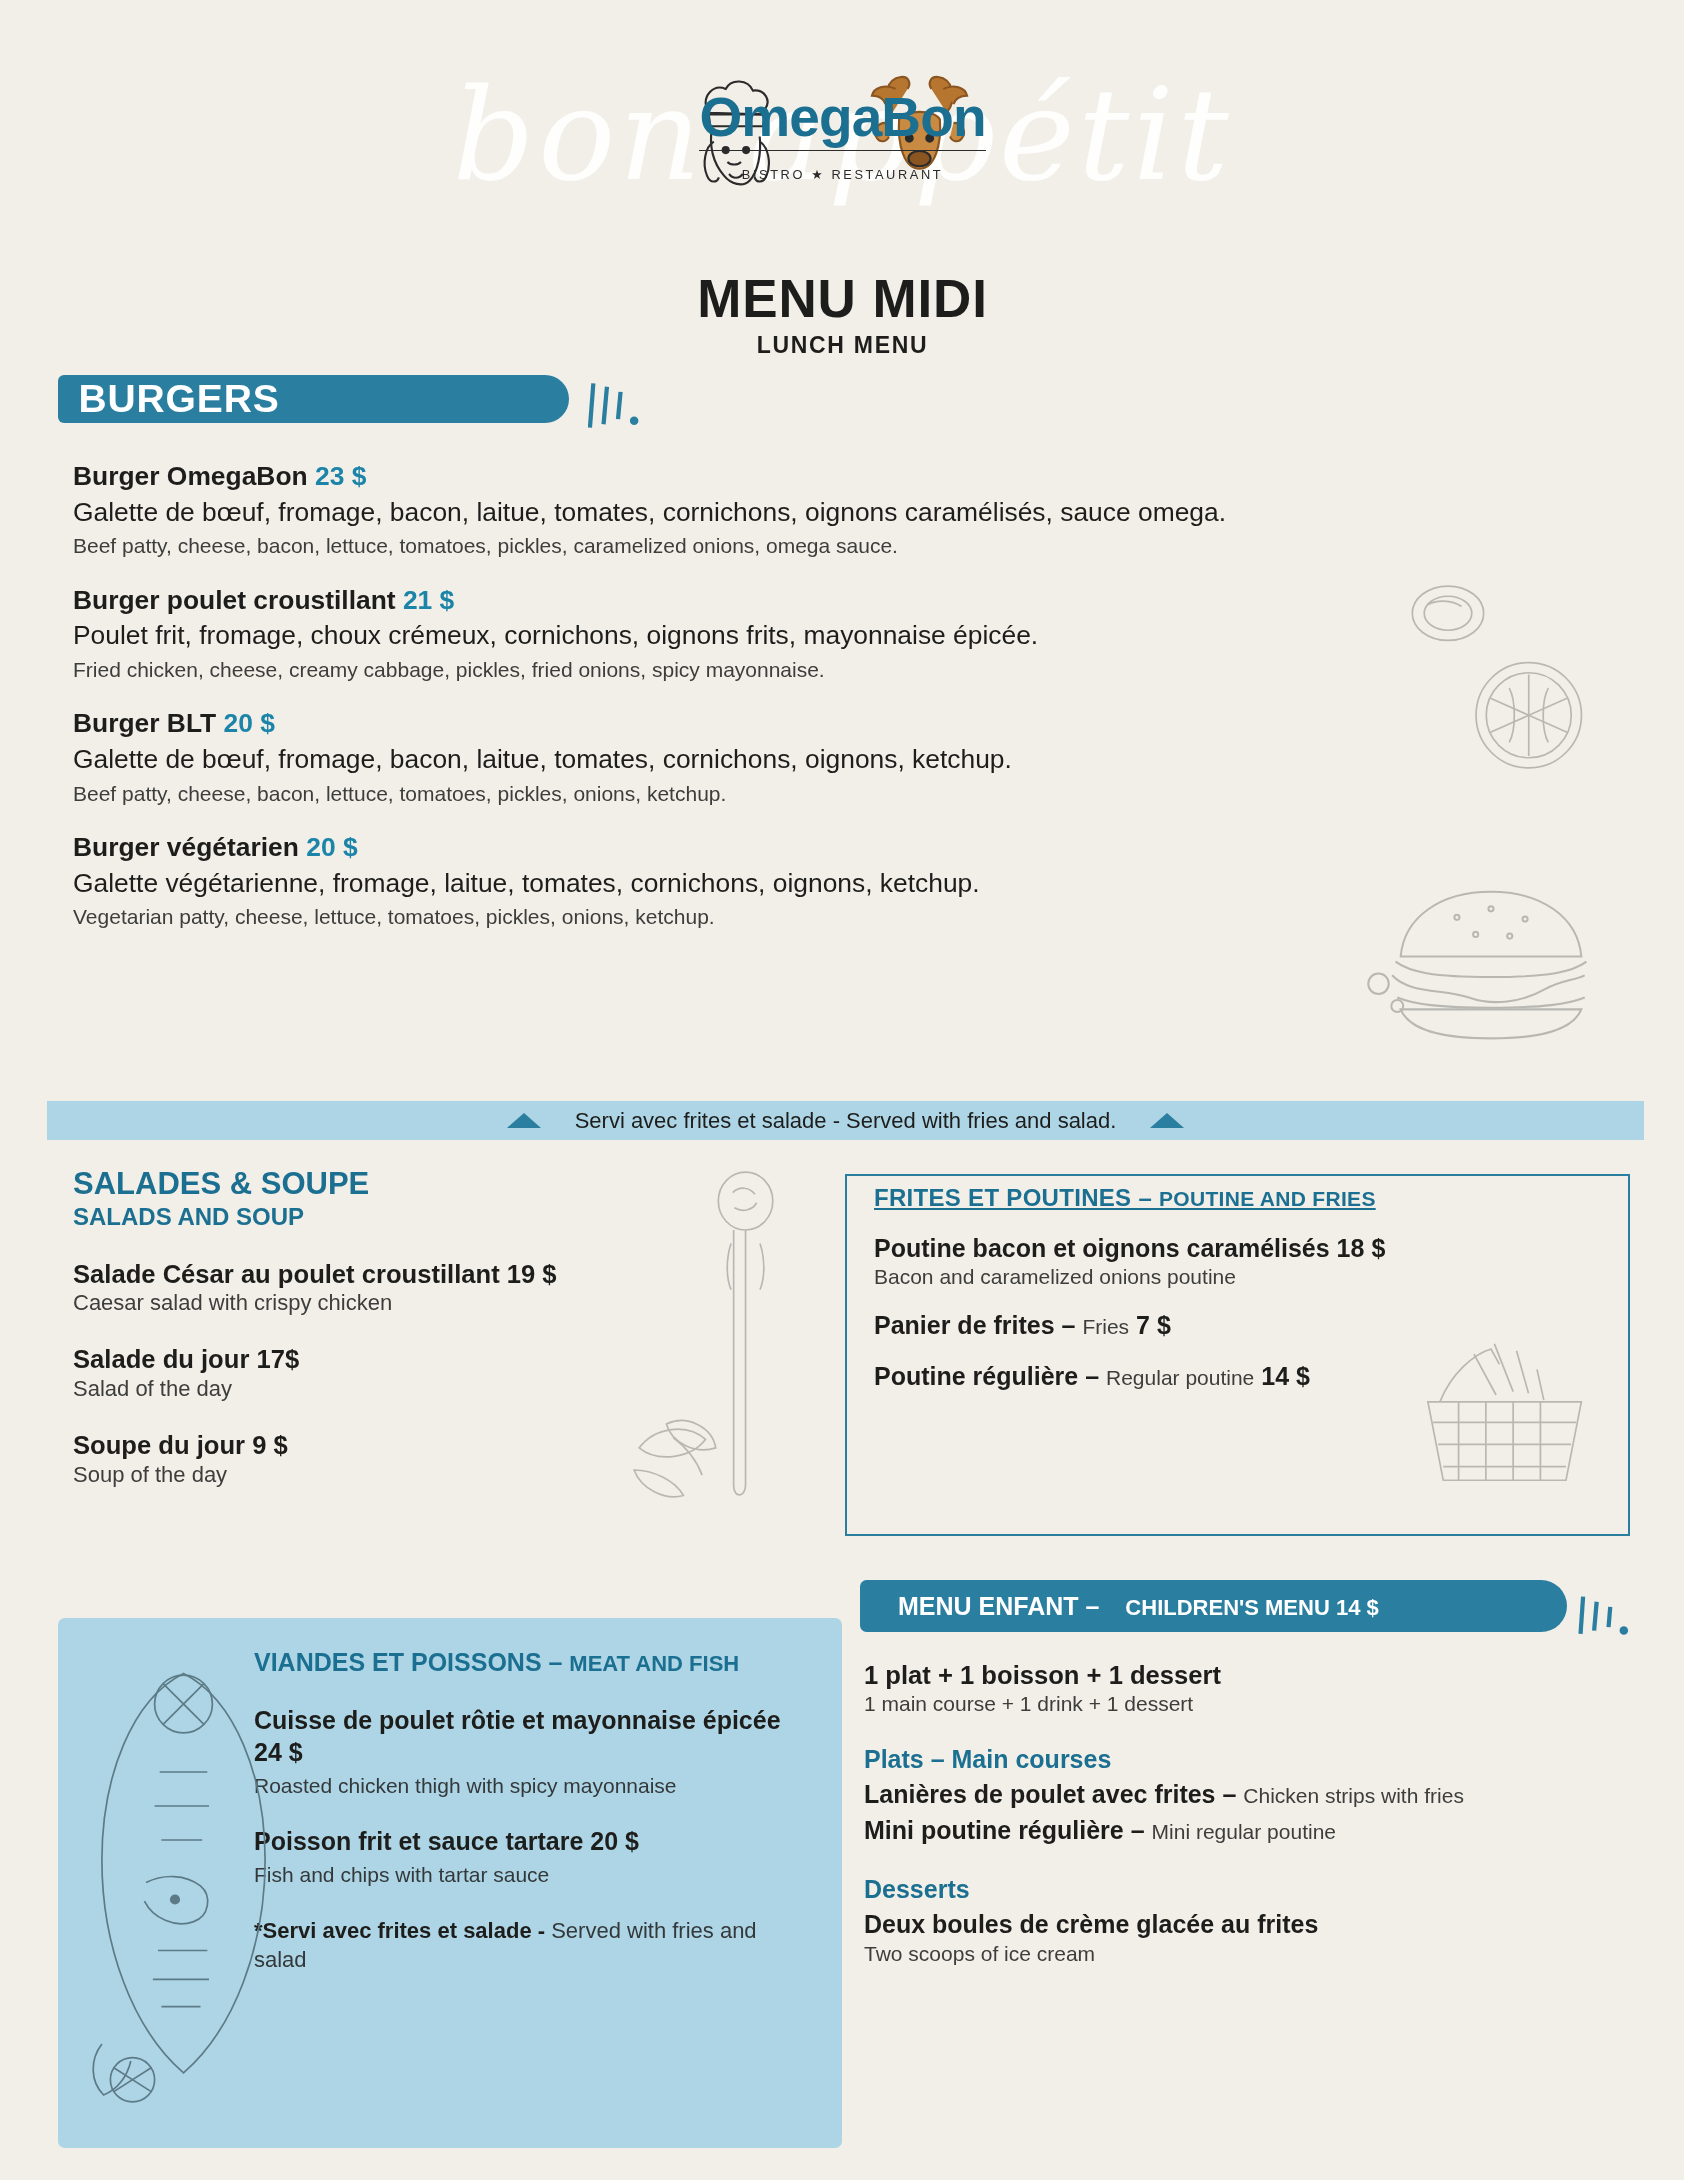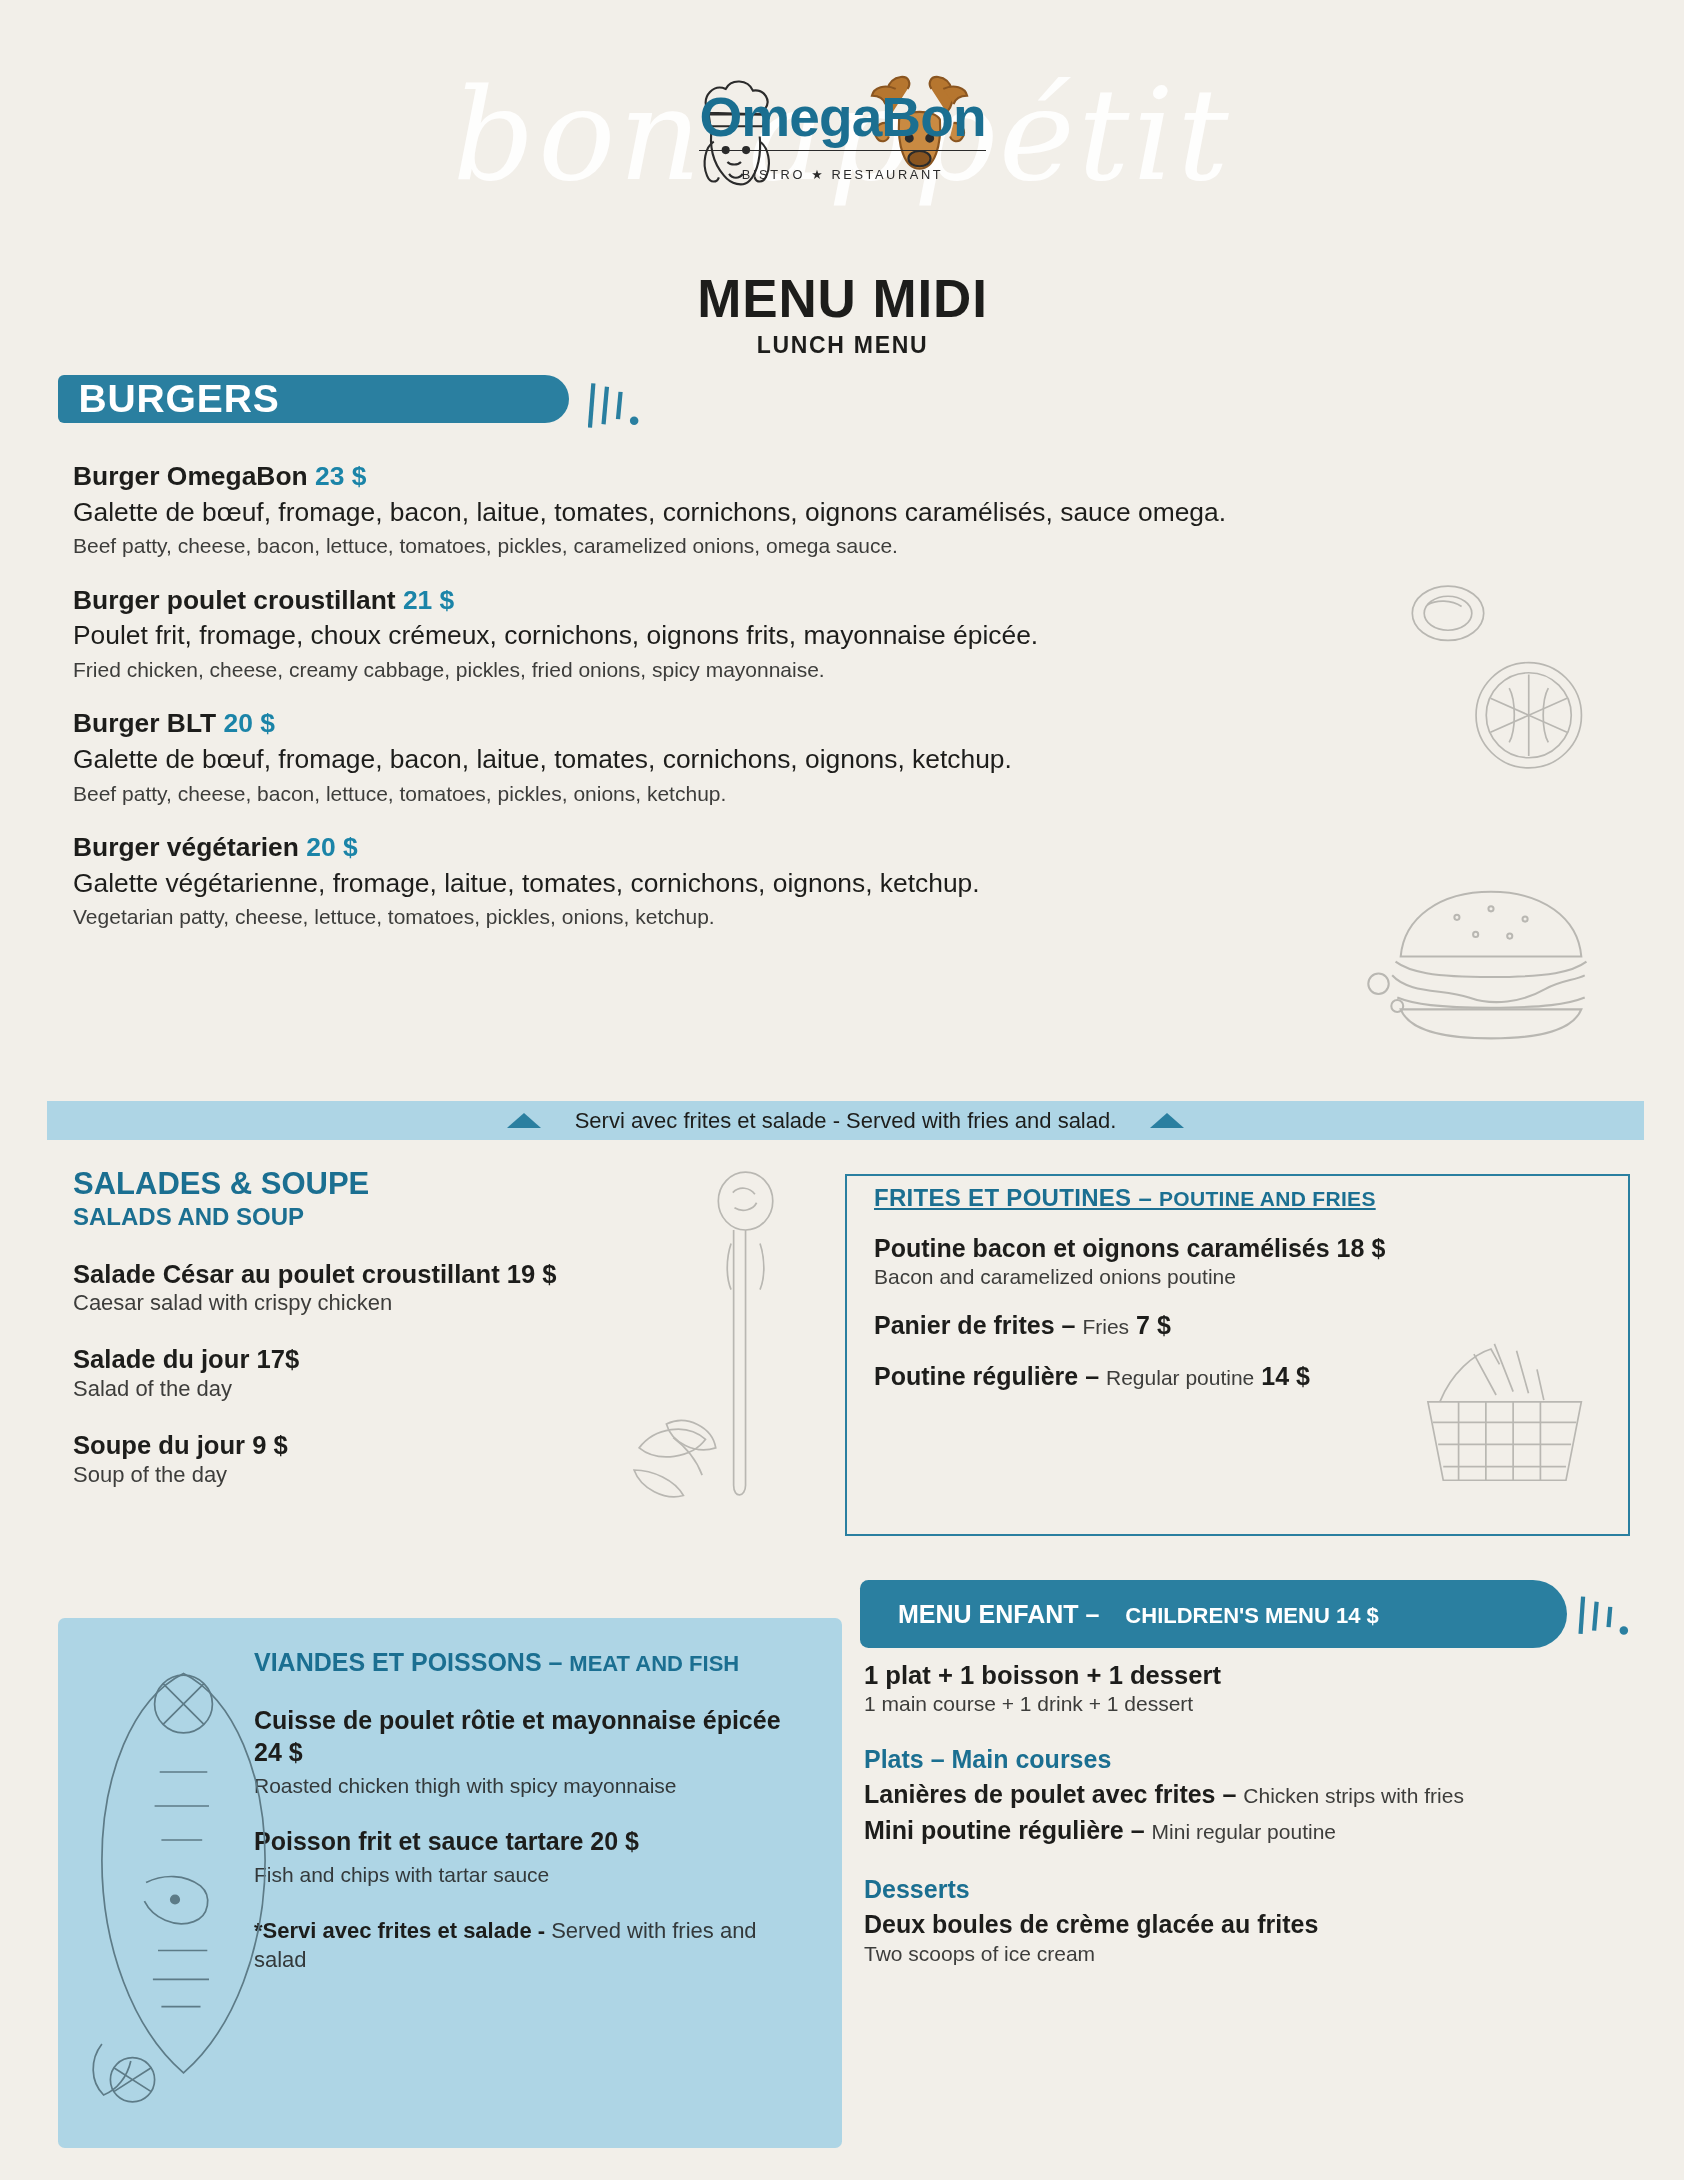--- a/index.html
+++ b/index.html
@@ -116,21 +116,21 @@
   }
   .frites-title { color:#1b6f91; font-weight:bold; font-size: 24px; margin: 8px 0 0 27px; letter-spacing:0.3px;text-decoration:underline;}
   .frites-title .en { font-size: 21px; }
   .fr-item { margin: 22px 0 0 27px; }
   .fr-fr { font-size: 25px; font-weight:bold; }
   .fr-en { font-size: 21px; color:#3d3d3b; margin-top: 1.7px; }
   .fr-inline-en { font-size: 21px; font-weight: normal; color:#3d3d3b; }
 
   
   .enfant-banner {
-    position:absolute; top: 1580px; left: 860px; width: 707px; height: 68px;
+    position:absolute; top: 1580px; left: 860px; width: 707px; height: 52px;
     background:#2a7fa0; border-radius: 8.5px 34px 34px 8.5px;
     display:flex; align-items:center;
   }
   .enfant-banner span { color:#fff; font-weight:bold; font-size: 25px; margin-left: 19px; }
   .enfant-banner .en { font-size: 22px; }
   .enfant-lines { position:absolute; left: 1578px; top: 1593px; }
   .enfant-body { position:absolute; top: 1661px; left: 864px; width: 767px; }
   .ent-line-fr { font-size: 25.6px; font-weight: bold; }
   .ent-line-en { font-size: 21px; color:#3d3d3b; margin-top:1.7px; }
   .ent-head { color:#1b6f91; font-weight:bold; font-size: 25px; margin-top: 29px; }

